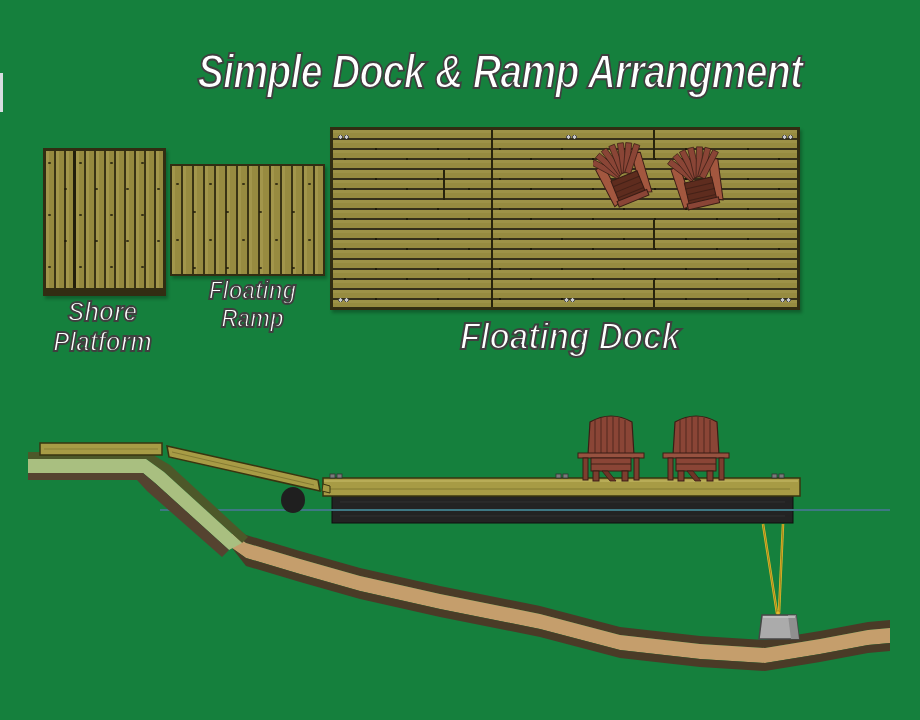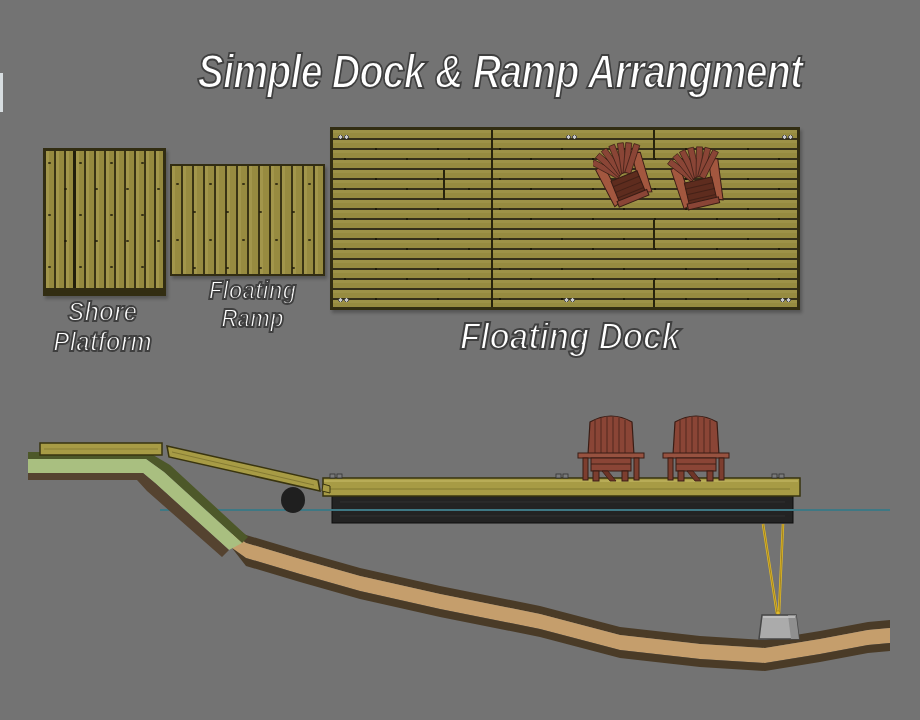--- a/index.html
+++ b/index.html
@@ -1,16 +1,16 @@
 <!DOCTYPE html>
 <html style="--deck-wood: #9d9247; --deck-gap: #35301a; --deck-border: #322d12; --chair-wood: #8a4536; --chair-dark: #3a1d15; --chair-arm: #a3573f; --grass-light: #a9bf80; --grass-dark: #4d5829; --soil-brown: #554330; --sand-tan: #c59e6c; --bed-dark: #4a3b27; --float-black: #232323; --water-teal: #3e7884; --rope-yellow: #e0ba2c; --anchor-gray: #ababab; --text-outline: #3f3f3f;"><head>
 <meta charset="utf-8">
 <style>
   html,body{margin:0;padding:0;background:#ffffff;}
-  #stage{position:relative;width:920px;height:720px;background:#737373;overflow:hidden;
+  #stage{position:relative;width:920px;height:720px;background:#15803d;overflow:hidden;
          font-family:"Liberation Sans",sans-serif;}
   .outl{color:#ffffff;font-weight:bold;font-style:italic;
         -webkit-text-stroke:2px var(--text-outline,#3f3f3f);
         text-shadow:0 0 1px rgba(60,60,60,.35);
         white-space:nowrap;text-align:center;}
   #title{position:absolute;left:140px;top:44px;width:640px;font-size:48px;
          transform:scaleX(.82);transform-origin:center;letter-spacing:-1px;}
   .lbl2{position:absolute;line-height:1.12;transform:scaleX(.9);transform-origin:center;}
   #lbl-shore{left:25px;top:297px;width:155px;font-size:27px;}
   #lbl-ramp{left:175px;top:276px;width:155px;font-size:25px;}

